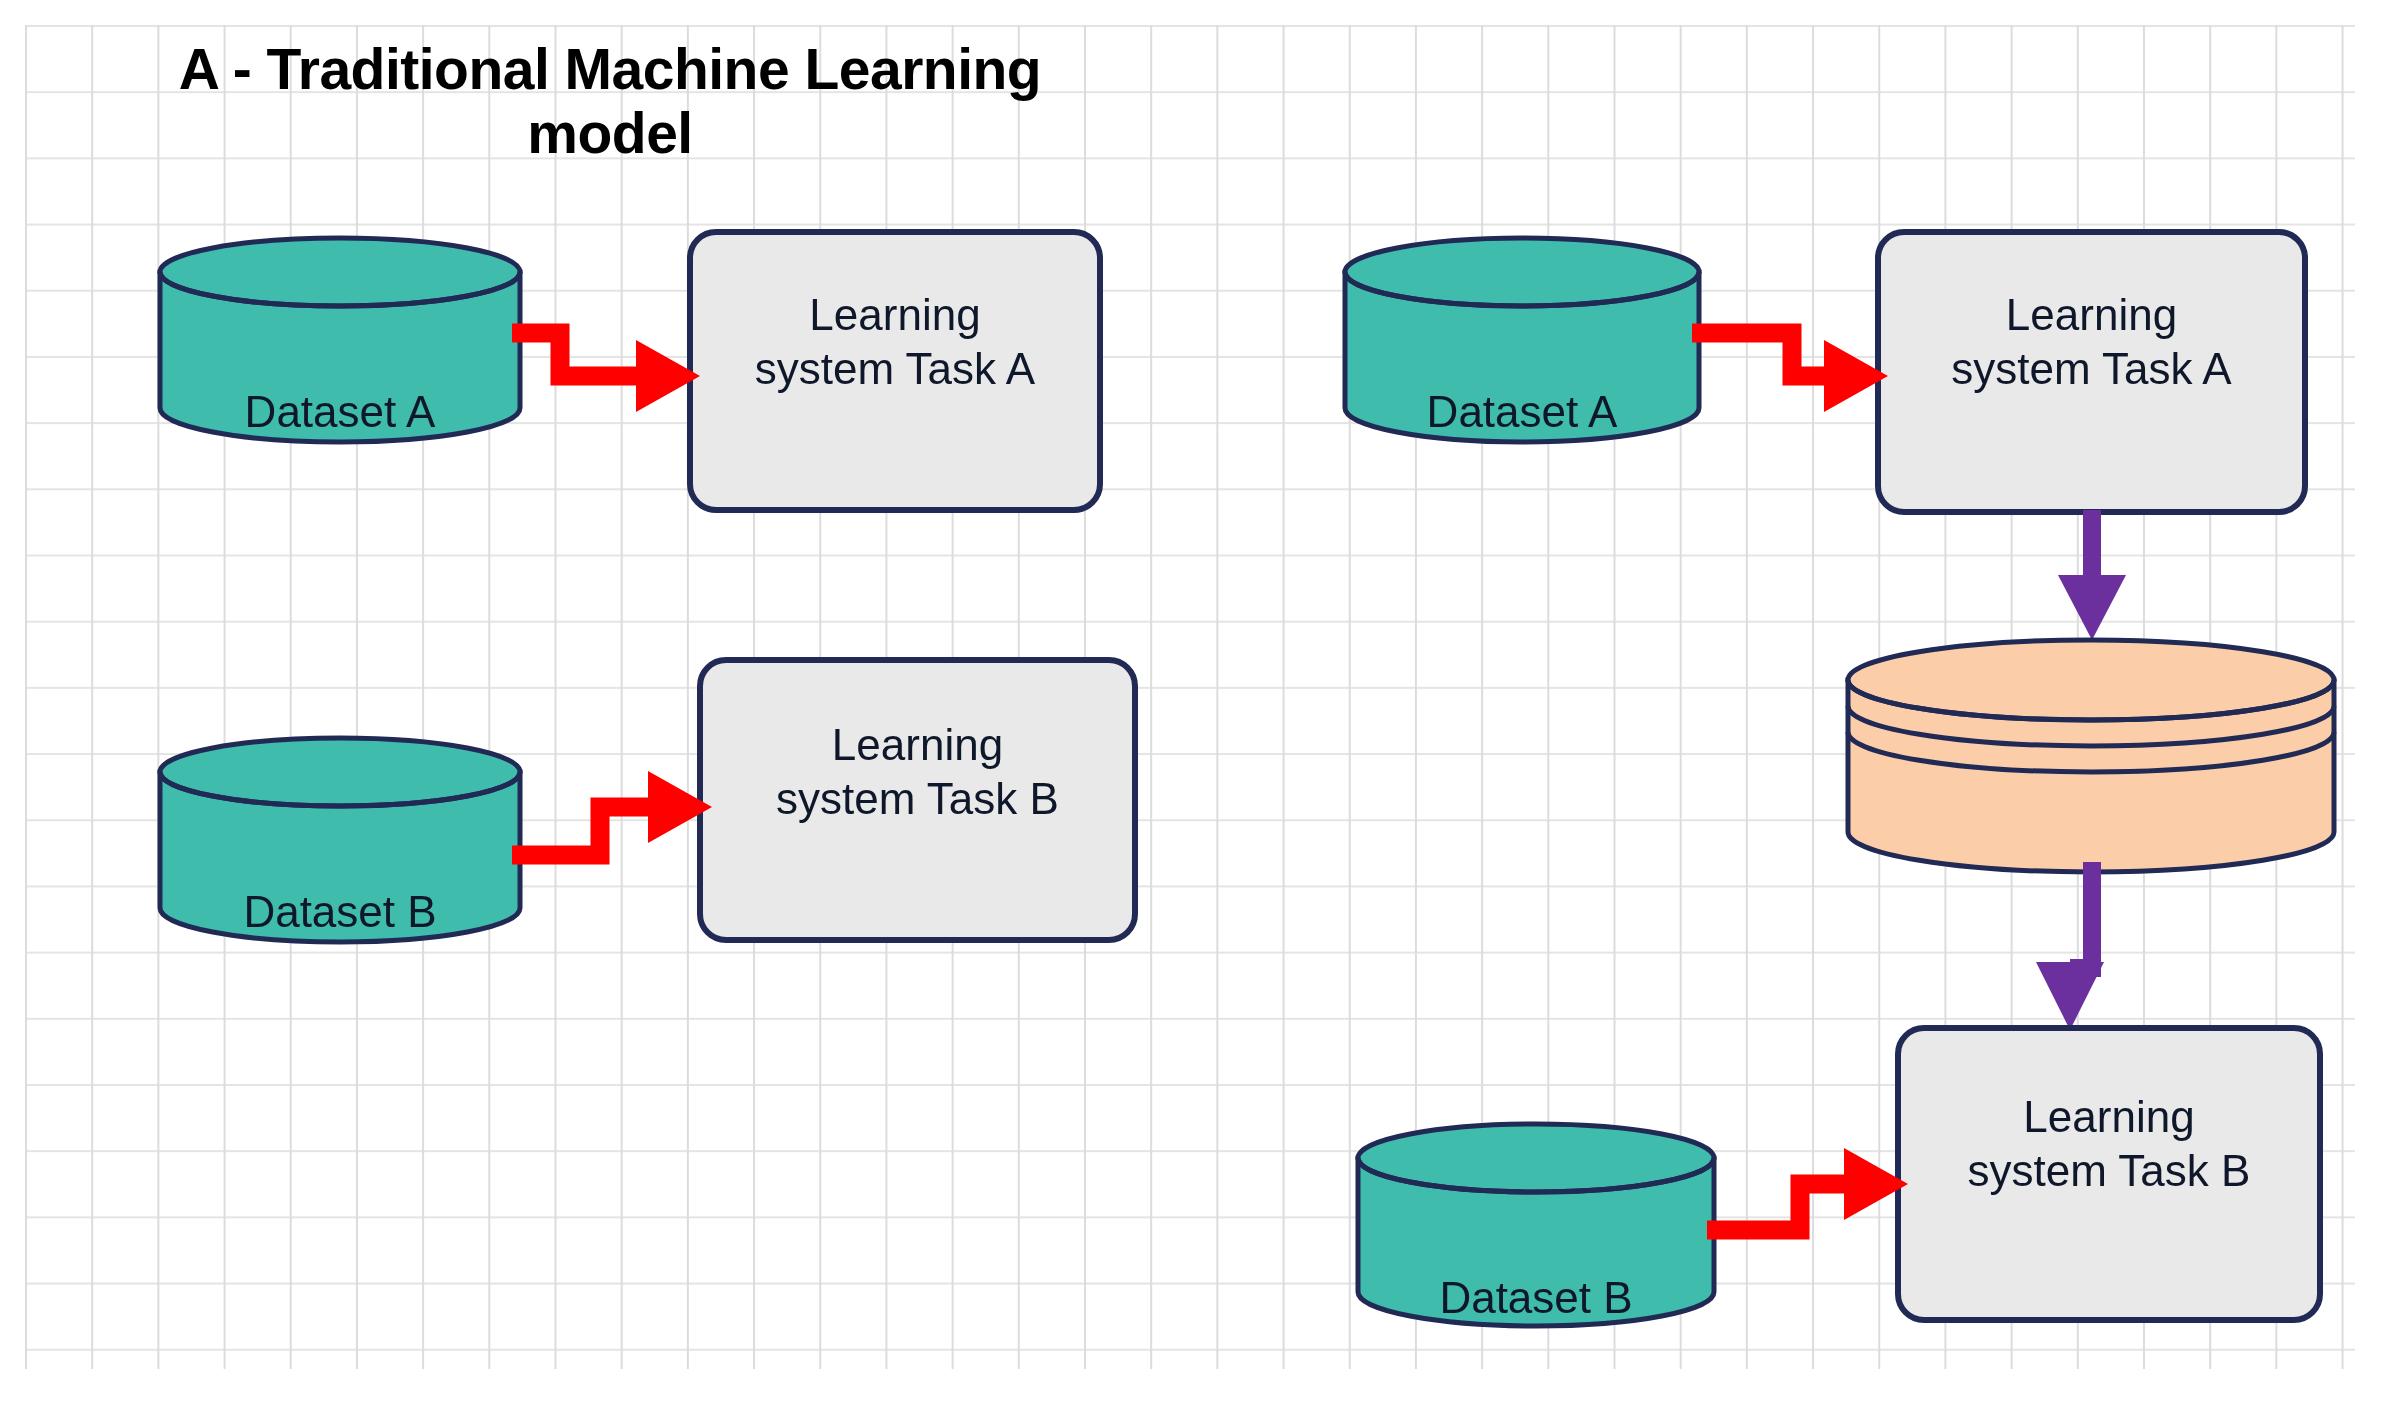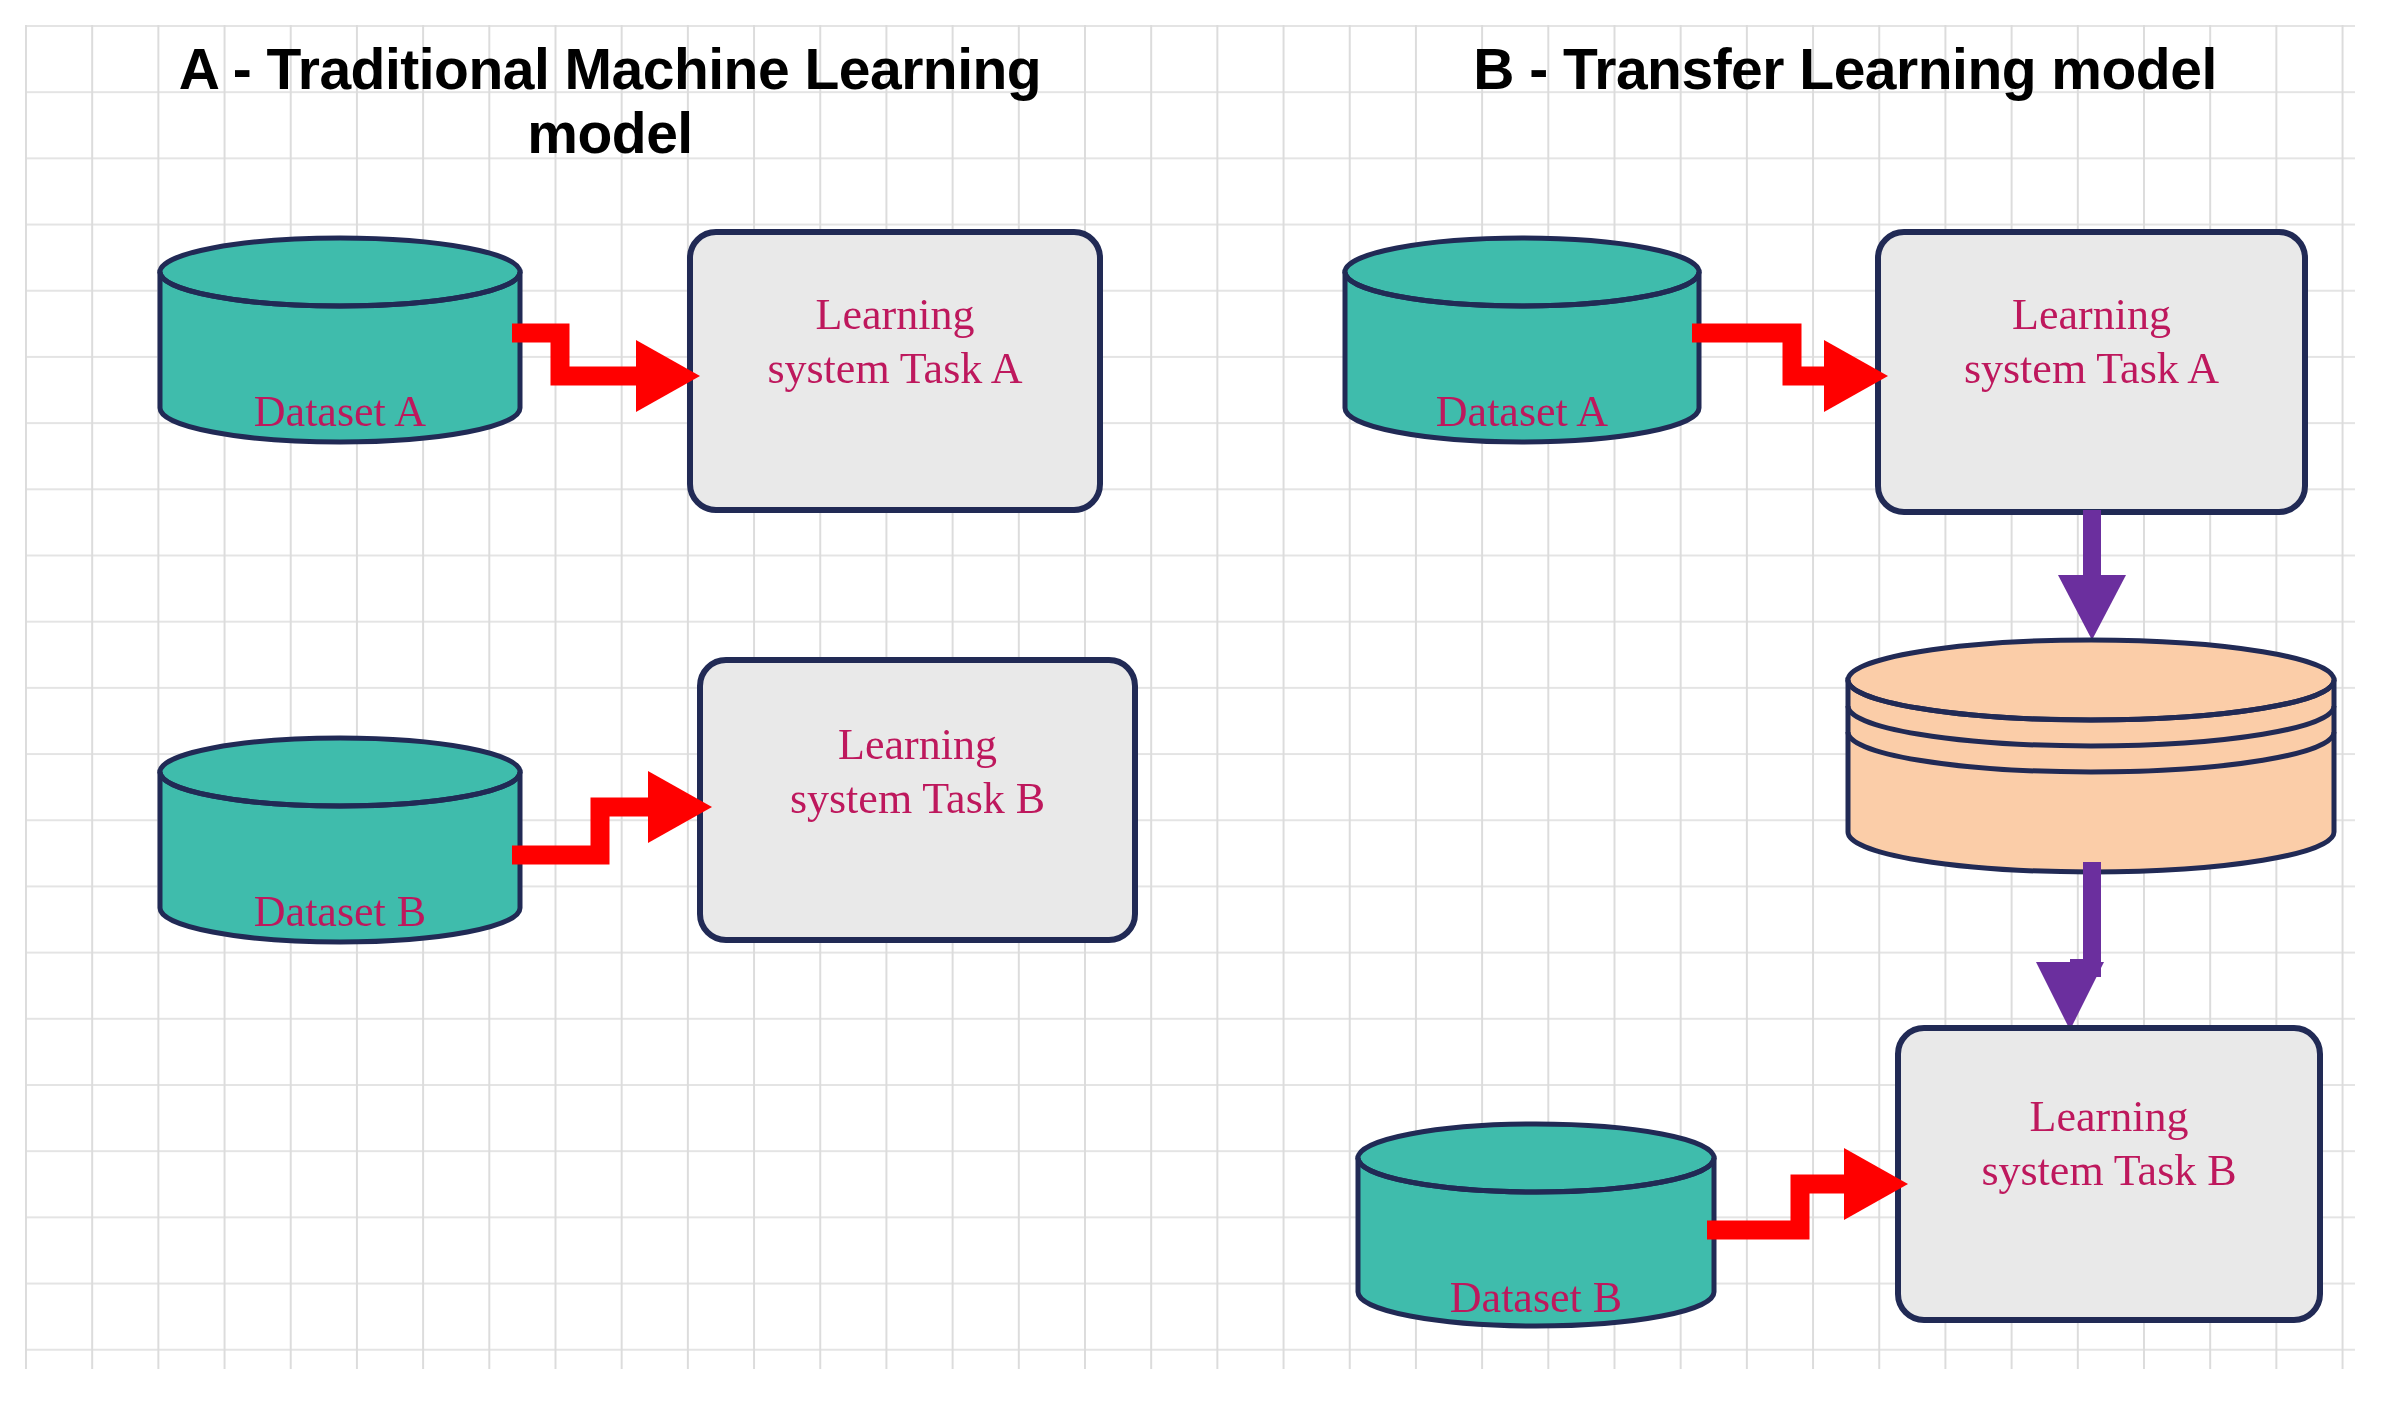--- a/index.html
+++ b/index.html
@@ -54,41 +54,39 @@
   
   #art {
     position: absolute;
     left: 0; top: 0;
     width: 2386px;
     height: 1401px;
   }
   
   .shape-label {
     position: absolute;
-    color: #be185d;
+    color: #0f172a;
     text-align: center;
     line-height: 1.22;
     white-space: pre-line;
     pointer-events: none;
-    font-family: Liberation Serif, serif;
   }
   .cyl-label { font-size: 44px; margin-top: 45px; }
   .box-label { font-size: 44px; }
 </style>
 </head>
 <body>
 
 <div id="canvas">
 
   <div id="grid"></div>
 
   <div class="panel-title" id="title-a">A - Traditional Machine Learning
 model</div>
 
-  <div class="panel-title" id="title-b">B - Transfer Learning model</div>
 
   <svg id="art" viewBox="0 0 2386 1401" xmlns="http://www.w3.org/2000/svg">
     <defs>
       <linearGradient id="noop" x1="0" y1="0" x2="0" y2="1">
         <stop offset="0" stop-color="#ffffff"></stop>
       </linearGradient>
     </defs>
 
     <g>
       <path d="M160,272 L160,408 A180,34 0 0 0 520,408 L520,272 Z" fill="#3FBCAC" stroke="#212A55" stroke-width="5"></path>

